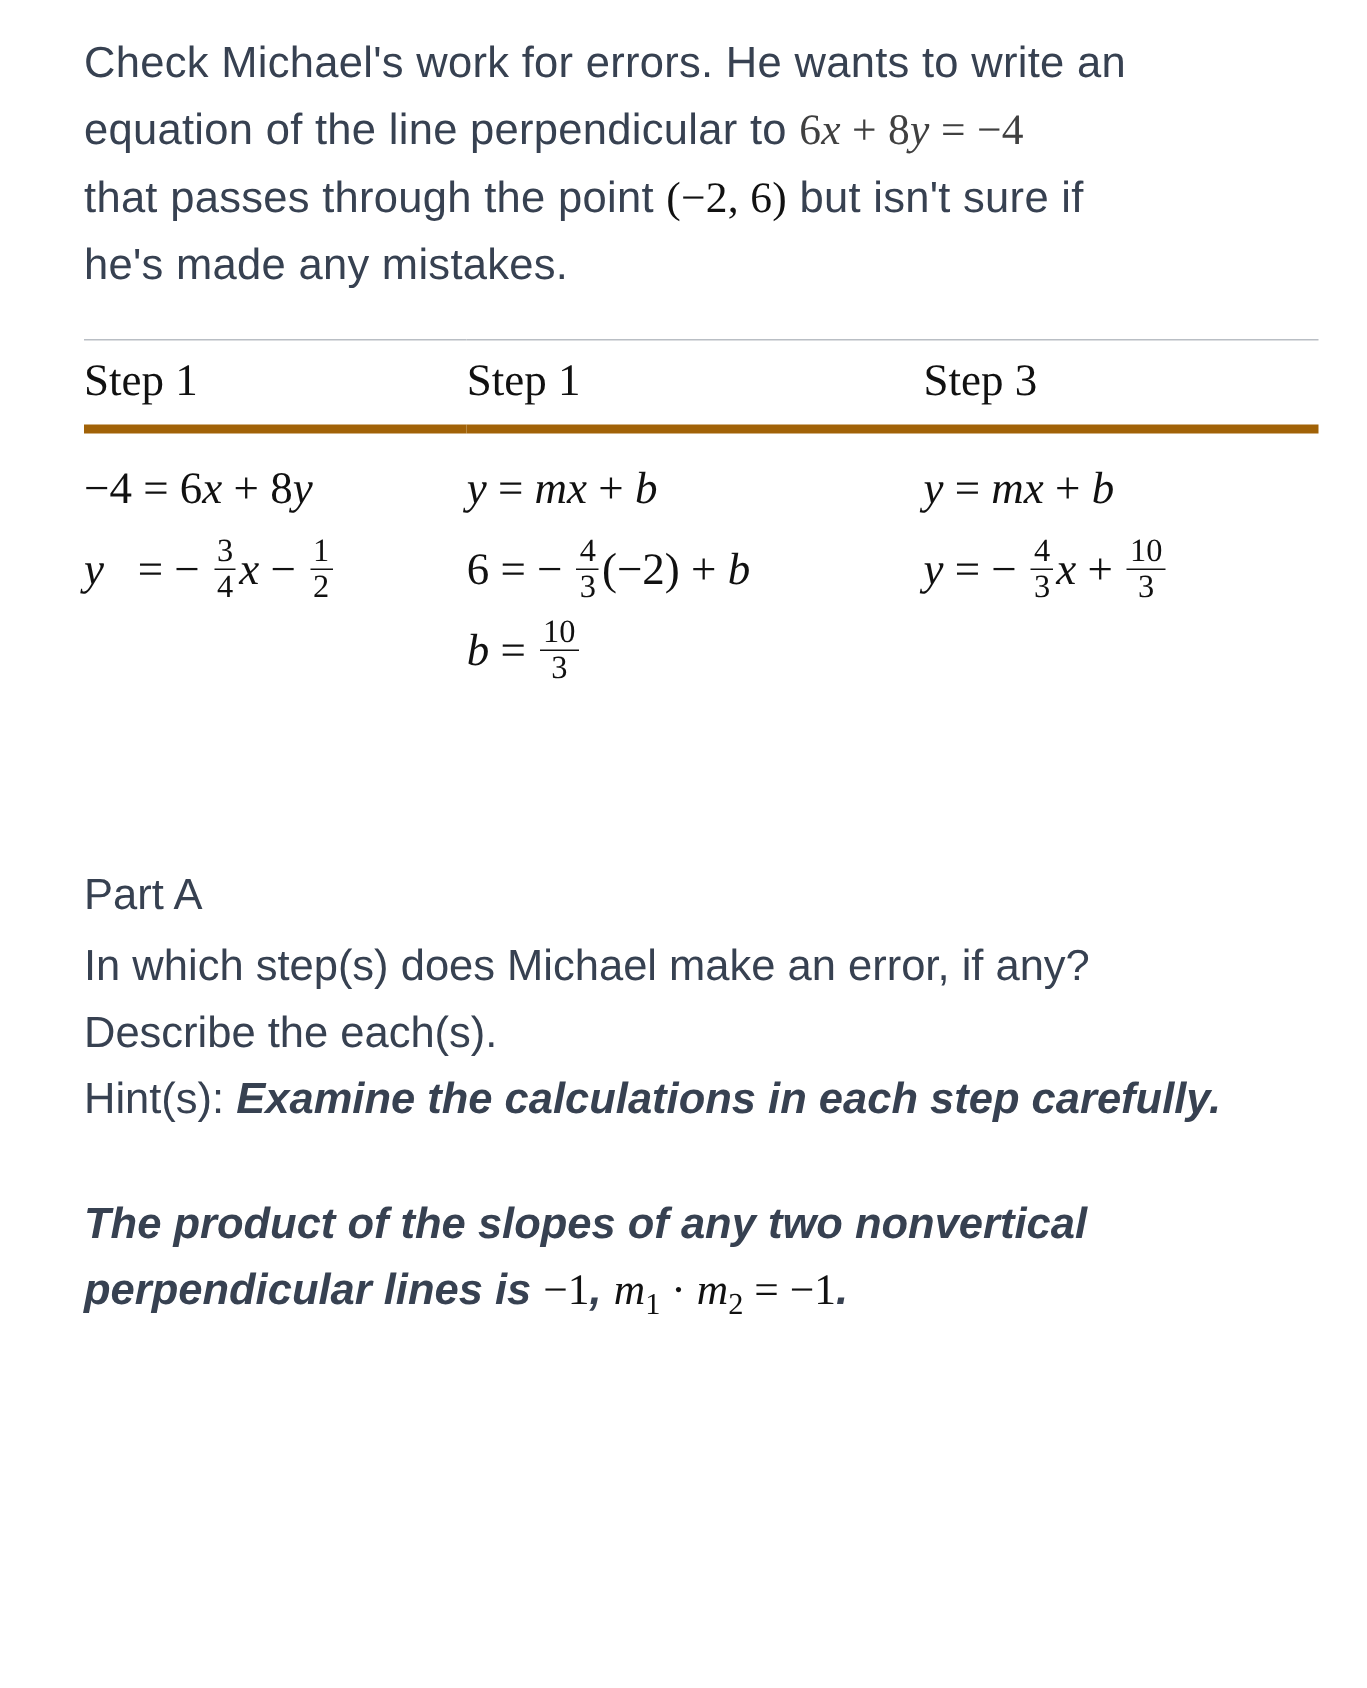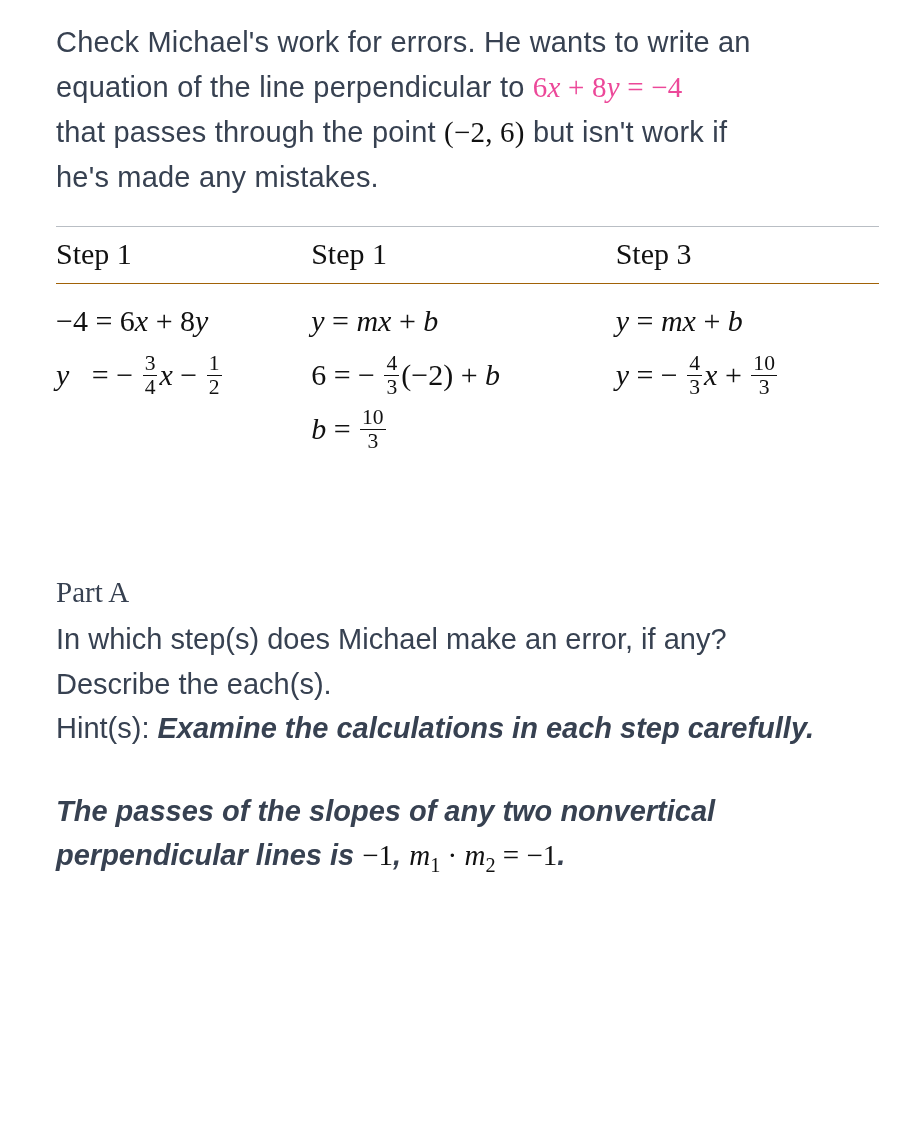--- a/index.html
+++ b/index.html
@@ -37,21 +37,21 @@
     width: 100%;
     table-layout: fixed;
   }
   .steps-table th {
     text-align: left;
     font-weight: 400;
     font-size: 30px;
     color: #111;
     padding: 10px 6px 12px 0;
     border-top: 1px solid #b9bec4;
-    border-bottom: 1px solid #a16207;
+    border-bottom: 6px solid #a16207;
     font-family: "Georgia","Times New Roman",serif;
   }
   .steps-table td {
     vertical-align: top;
     padding: 10px 2px 10px 0;
     font-size: 30px;
     color: #111;
     font-family: "Georgia","Times New Roman",serif;
   }
   .eqline {
@@ -79,21 +79,20 @@
     font-size: 0.72em;
     line-height: 1;
     padding: 1px 2px 0 2px;
   }
 
   .part-label {
     margin-top: 110px;
     font-size: 29px;
     color: #374151;
     font-weight: 300;
-    font-family: Liberation Serif, serif;
   }
   .part-text {
     margin-top: 8px;
     font-size: 29px;
     line-height: 1.55;
     color: #374151;
     font-weight: 300;
   }
   .hint {
     font-size: 29px;
@@ -122,22 +121,22 @@
   }
   .sub { font-size: 0.7em; vertical-align: sub; }
 </style>
 </head>
 <body>
 
 <div class="page">
 
   <div class="problem-text">
     <span>Check Michael's work for errors. He wants to write an</span><br>
-    <span>equation of the line perpendicular to </span><span class="mn" style="color:#ec4899;"><span class="mn">6</span><span class="mi">x</span> + <span class="mn">8</span><span class="mi">y</span> = −<span class="mn">4</span></span><br>
-    <span>that passes through the point </span><span class="mn" style="color:#111;">(−2,&nbsp;6)</span><span> but isn't work if</span><br>
+    <span>equation of the line perpendicular to </span><span class="mn" style="color:#404040;"><span class="mn">6</span><span class="mi">x</span> + <span class="mn">8</span><span class="mi">y</span> = −<span class="mn">4</span></span><br>
+    <span>that passes through the point </span><span class="mn" style="color:#111;">(−2,&nbsp;6)</span><span> but isn't sure if</span><br>
     <span>he's made any mistakes.</span>
   </div>
 
   <div class="steps-wrap">
     <table class="steps-table">
       <colgroup>
         <col style="width:31%">
         <col style="width:37%">
         <col style="width:32%">
       </colgroup>
@@ -212,16 +211,16 @@
   <div class="part-text">
     <span>In which step(s) does Michael make an error, if any?</span><br>
     <span>Describe the each(s).</span>
   </div>
 
   <div class="hint">
     <span>Hint(s): </span><span class="hint-em">Examine the calculations in each step carefully.</span>
   </div>
 
   <div class="theorem">
-    <span>The passes of the slopes of any two nonvertical perpendicular lines is </span><span class="eqmath">−1</span><span>, </span><span class="eqmath"><span class="mi">m</span><span class="sub">1</span><span> · </span><span class="mi">m</span><span class="sub">2</span><span> = −1</span></span><span>.</span>
+    <span>The product of the slopes of any two nonvertical perpendicular lines is </span><span class="eqmath">−1</span><span>, </span><span class="eqmath"><span class="mi">m</span><span class="sub">1</span><span> · </span><span class="mi">m</span><span class="sub">2</span><span> = −1</span></span><span>.</span>
   </div>
 
 </div>
 
 </body></html>

